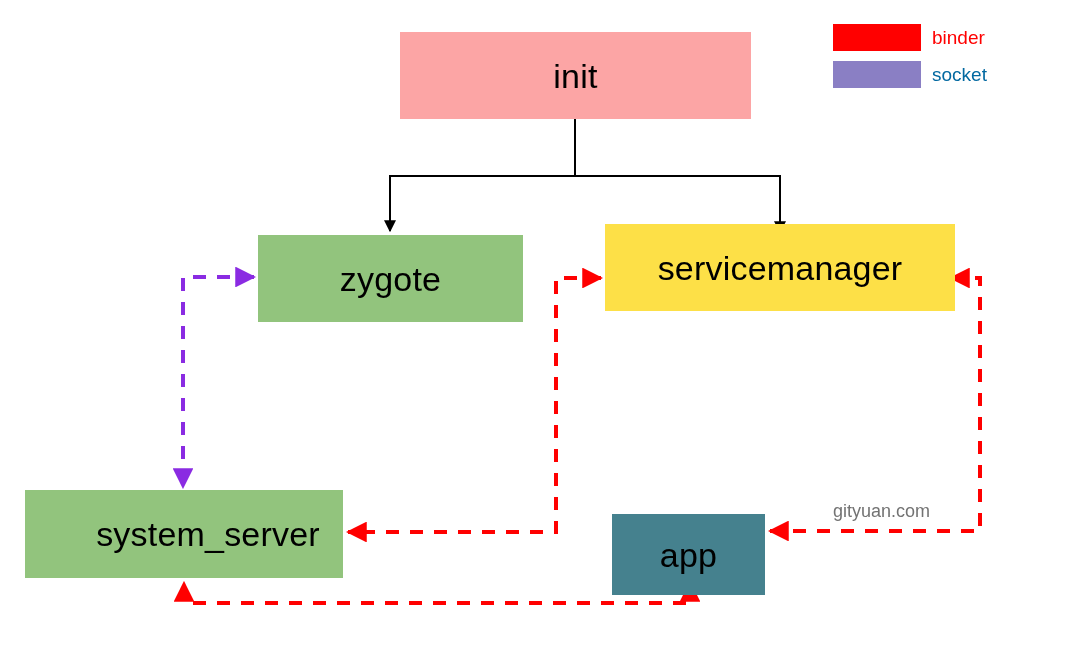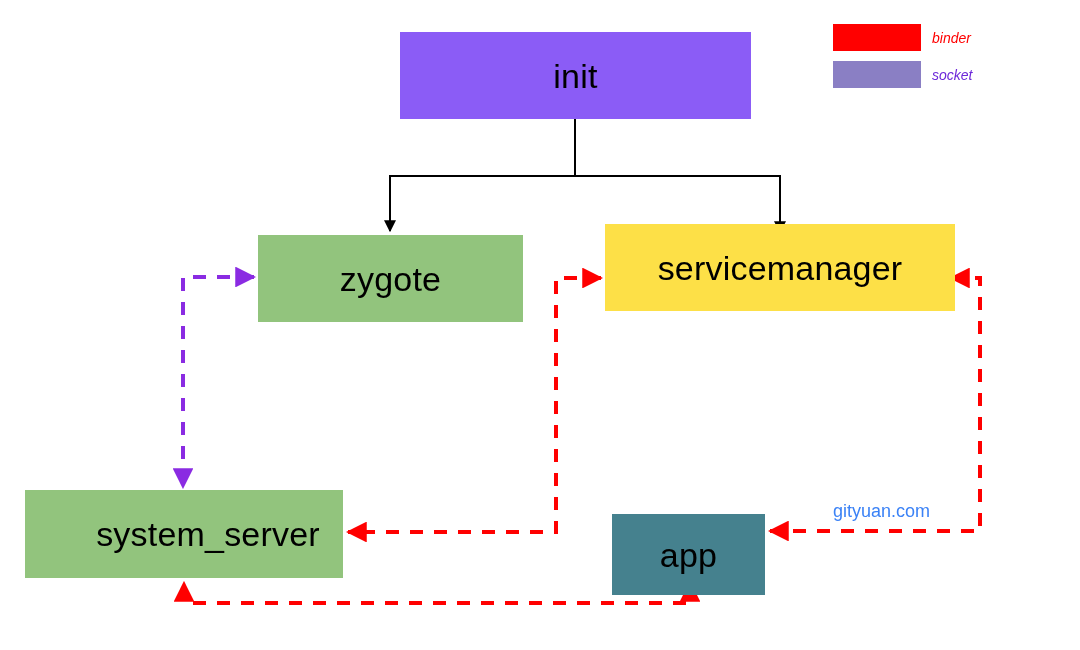--- a/index.html
+++ b/index.html
@@ -26,21 +26,21 @@
     color: #000000;
     line-height: 1;
     user-select: none;
   }
   .node-label {
     font-size: 34px;
     font-weight: 400;
     letter-spacing: 0.2px;
     white-space: nowrap;
   }
-  #node-init       { left: 400px; top: 32px;  width: 351px; height: 87px; background: #8b5cf6; }
+  #node-init       { left: 400px; top: 32px;  width: 351px; height: 87px; background: #fca5a5; }
   #node-zygote     { left: 258px; top: 235px; width: 265px; height: 87px; background: #92c47d; }
   #node-sm         { left: 605px; top: 224px; width: 350px; height: 87px; background: #fde047; }
   #node-sysserver  { left: 25px;  top: 490px; width: 318px; height: 88px; background: #92c47d; padding-left: 48px; }
   #node-app        { left: 612px; top: 490px; width: 153px; height: 81px; background: #45818e; margin-top: 24px; }
 
   #edges {
     position: absolute;
     left: 0; top: 0;
     width: 1080px;
     height: 650px;
@@ -59,37 +59,36 @@
     align-items: center;
     height: 27px;
     margin-bottom: 10px;
   }
   .legend-swatch {
     width: 88px;
     height: 27px;
     flex: 0 0 auto;
   }
   .legend-text {
-    font-size: 14px;
+    font-size: 19px;
     margin-left: 11px;
     white-space: nowrap;
-    font-style: italic;
   }
   #legend-binder-swatch { background: #ff0000; }
   #legend-socket-swatch { background: #8a7fc4; }
   #legend-binder-text   { color: #ff0000; }
-  #legend-socket-text   { color: #6d28d9; }
+  #legend-socket-text   { color: #0369a1; }
 
   
   #watermark {
     position: absolute;
     left: 833px;
     top: 501px;
     font-size: 18px;
-    color: #3b82f6;
+    color: #737373;
     white-space: nowrap;
     user-select: none;
   }
 </style>
 </head>
 <body>
 
 <div id="canvas">
 
   <svg id="edges" viewBox="0 0 1080 650" width="1080" height="650" xmlns="http://www.w3.org/2000/svg">

